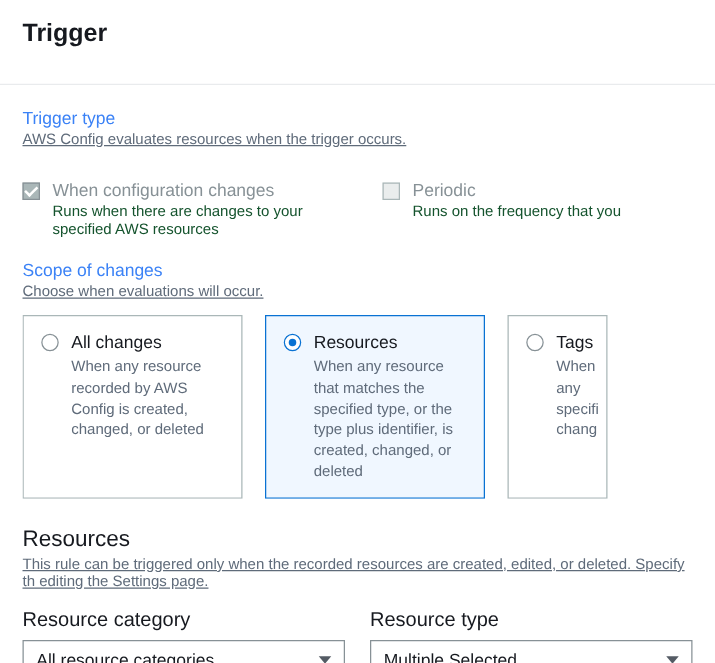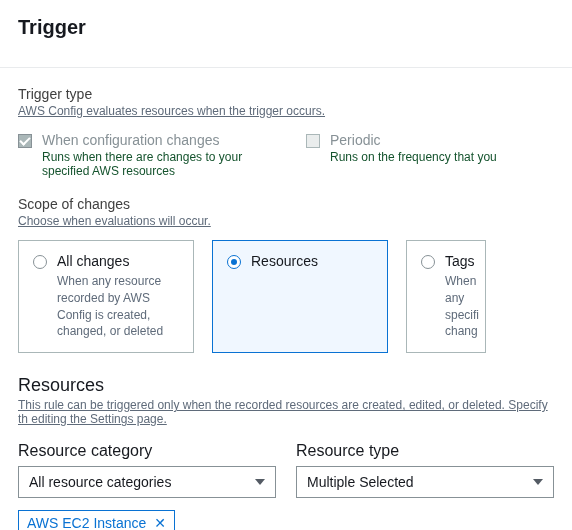--- a/index.html
+++ b/index.html
@@ -1,22 +1,22 @@
 <!DOCTYPE html>
 <html><head>
   <meta charset="utf-8">
   <style>
     * { box-sizing: border-box; margin: 0; padding: 0; }
     body { font-family: "Amazon Ember", "Helvetica Neue", Arial, sans-serif; font-size: 14px; color: #16191f; background: #fff; width: 572px; }
     .page { padding: 0 18px 18px 18px; }
     .section-title { font-size: 20px; font-weight: 700; padding: 16px 0 10px 0; }
     .hr { border: none; border-top: 1px solid #e9ebed; margin: 0 -18px; }
-    .label { font-size: 14px; color: #404040; font-weight: 400; margin-top: 18px; }
+    .label { font-size: 14px; color: #3b82f6; font-weight: 400; margin-top: 18px; }
     .desc { font-size: 12px; color: #5f6b7a; margin-top: 2px; text-decoration: underline; }
-    .trigger-row { display: flex; gap: 40px; margin-top: 14px; }
+    .trigger-row { display: flex; gap: 40px; margin-top: 26px; }
     .trigger-opt { flex: 1; display: flex; gap: 10px; align-items: flex-start; }
     .trigger-opt .cb { width: 14px; height: 14px; border: 1px solid #aab7b8; background: #eaeded; margin-top: 2px; flex-shrink: 0; position: relative; }
     .trigger-opt.checked .cb { background: #aab7b8; border-color: #879196; }
     .trigger-opt.checked .cb::after { content: ""; position: absolute; left: 3px; top: 0px; width: 4px; height: 8px; border: solid #fff; border-width: 0 2px 2px 0; transform: rotate(45deg); }
     .trigger-opt .t-title { font-size: 14px; color: #879196; }
     .trigger-opt .t-desc { font-size: 12px; color: #14532d; margin-top: 2px; }
     .scope-row { display: flex; gap: 18px; margin-top: 12px; overflow: hidden; }
     .scope-card { border: 1px solid #aab7b8; padding: 12px 14px; width: 176px; flex-shrink: 0; display: flex; gap: 10px; cursor: pointer; background: #fff; }
     .scope-card.selected { border: 1px solid #0972d3; background: #f0f7ff; }
     .radio { width: 14px; height: 14px; border: 1px solid #879196; border-radius: 50%; margin-top: 2px; flex-shrink: 0; position: relative; background: #fff; }
@@ -71,20 +71,21 @@
       <div class="radio"></div>
       <div>
         <div class="c-title">All changes</div>
         <div class="c-desc">When any resource recorded by AWS Config is created, changed, or deleted</div>
       </div>
     </div>
     <div class="scope-card selected">
       <div class="radio"></div>
       <div>
         <div class="c-title">Resources</div>
+        <div class="c-desc">When any resource that matches the specified type, or the type plus identifier, is created, changed, or deleted</div>
       </div>
     </div>
     <div class="scope-card" style="width:80px">
       <div class="radio"></div>
       <div>
         <div class="c-title">Tags</div>
         <div class="c-desc">When any specifi chang</div>
       </div>
     </div>
   </div>

